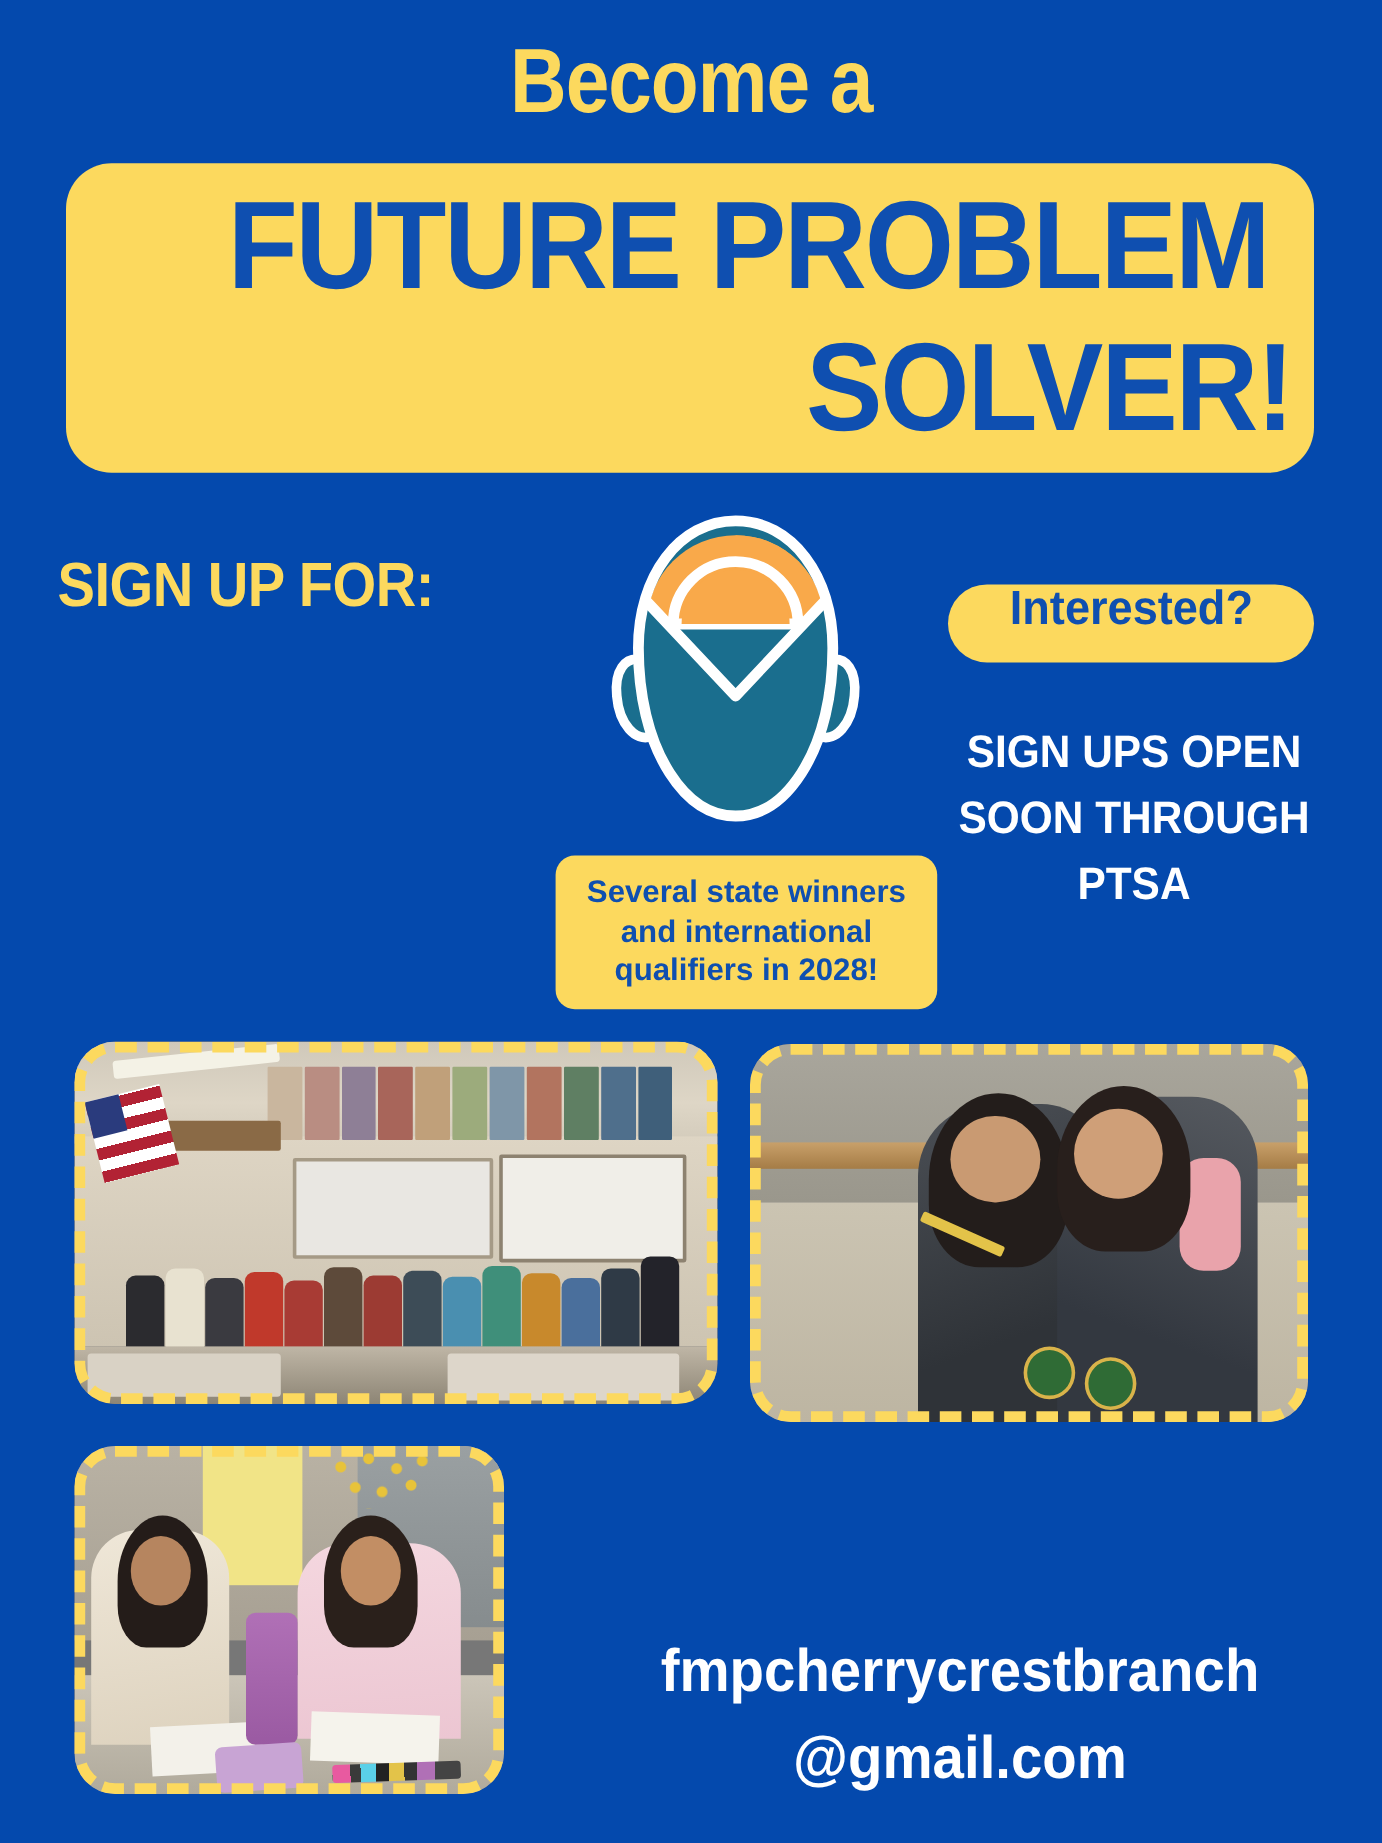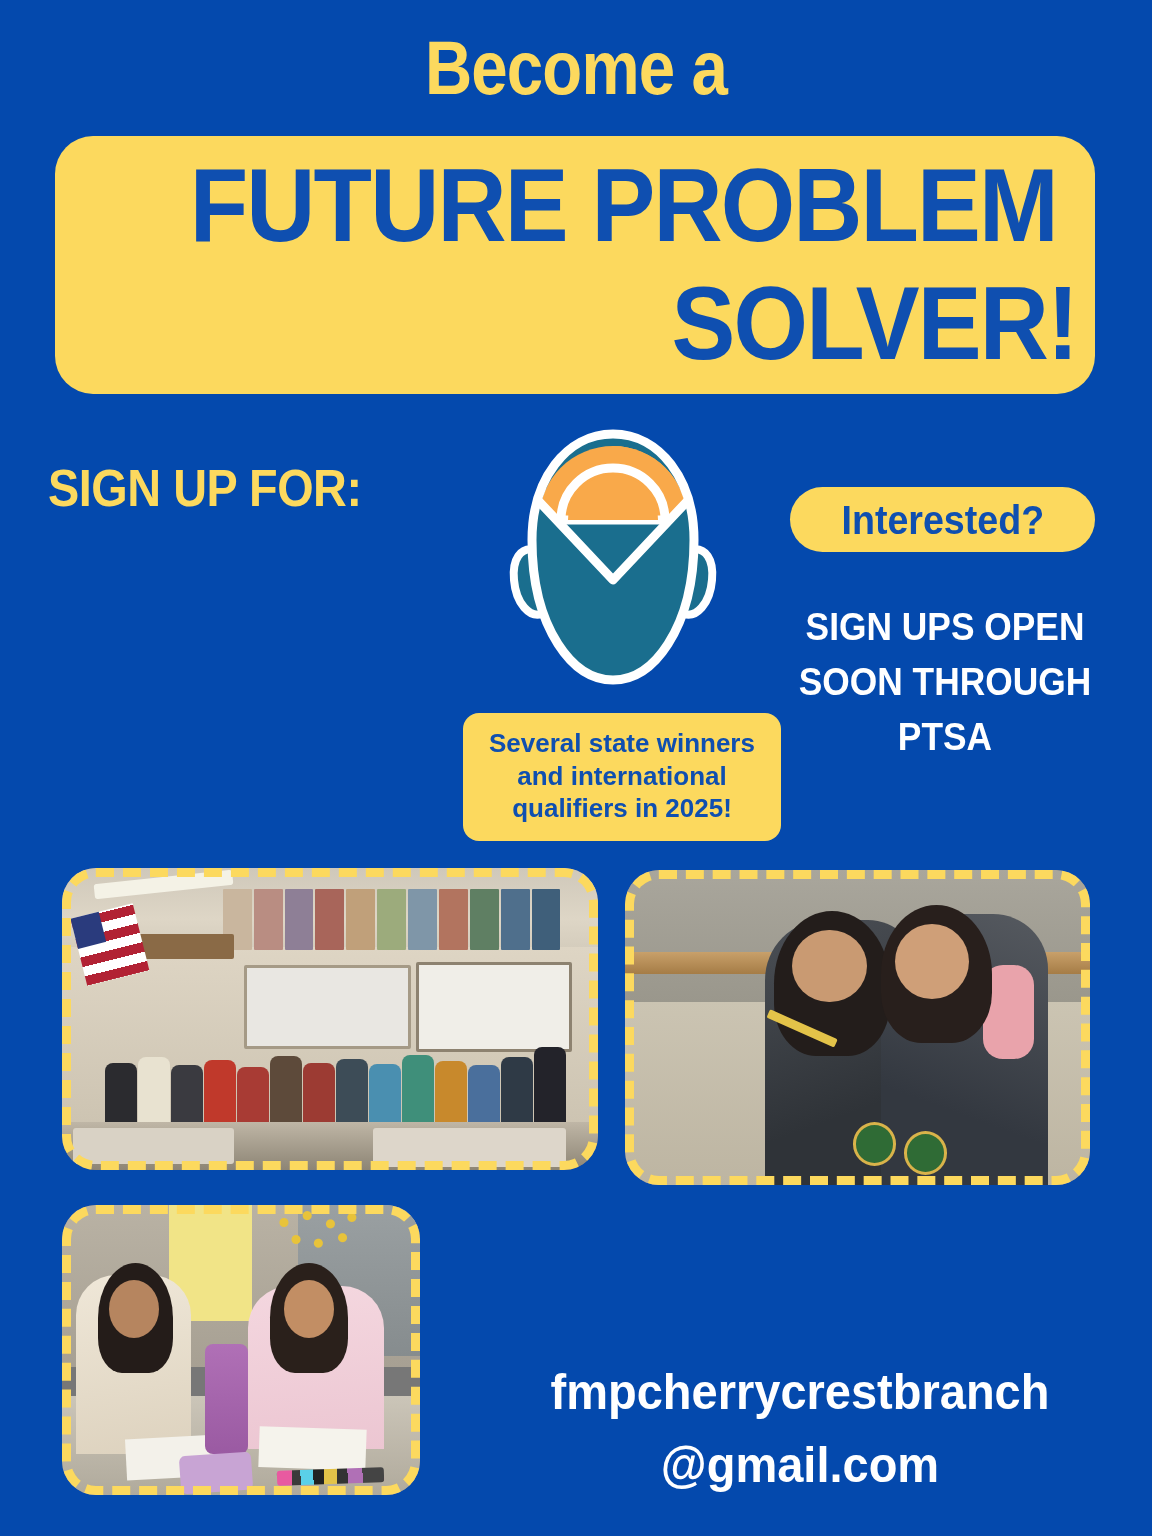--- a/index.html
+++ b/index.html
@@ -127,21 +127,20 @@
   
   .interested-pill {
     position: absolute;
     left: 790px;
     top: 487px;
     width: 305px;
     height: 65px;
     background: #FCD95E;
     border-radius: 33px;
     display: flex;
-    align-items: center;
     justify-content: center;
   }
   .interested-pill span {
     color: #0F4FB0;
     font-family: "Liberation Sans Narrow", "Liberation Sans", sans-serif;
     font-weight: bold;
     font-size: 40px;
     line-height: 1;
     transform: scaleX(0.94);
   }
@@ -397,21 +396,21 @@
                C 32 188, 24 150, 24 112
                C 24 52, 58 6, 105 6 Z" fill="none" stroke="#FFFFFF" stroke-width="9"></path>
     </svg>
   </div>
 
   <div class="interested-pill">
     <span>Interested?</span>
   </div>
   <div class="signup-note">SIGN UPS OPEN SOON THROUGH PTSA</div>
 
-  <div class="winners-box">Several state winners and international qualifiers in 2025!</div>
+  <div class="winners-box">Several state winners and international qualifiers in 2028!</div>
 
   <div class="photo" id="photo-classroom">
     <div class="inner">
       <div class="scene">
         <div class="cls-ceiling"></div>
         <div class="cls-light"></div>
         <div class="cls-wall"></div>
         <div class="cls-posters">
           <i style="background:#c9b69e"></i>
             <i style="background:#b98d82"></i>

